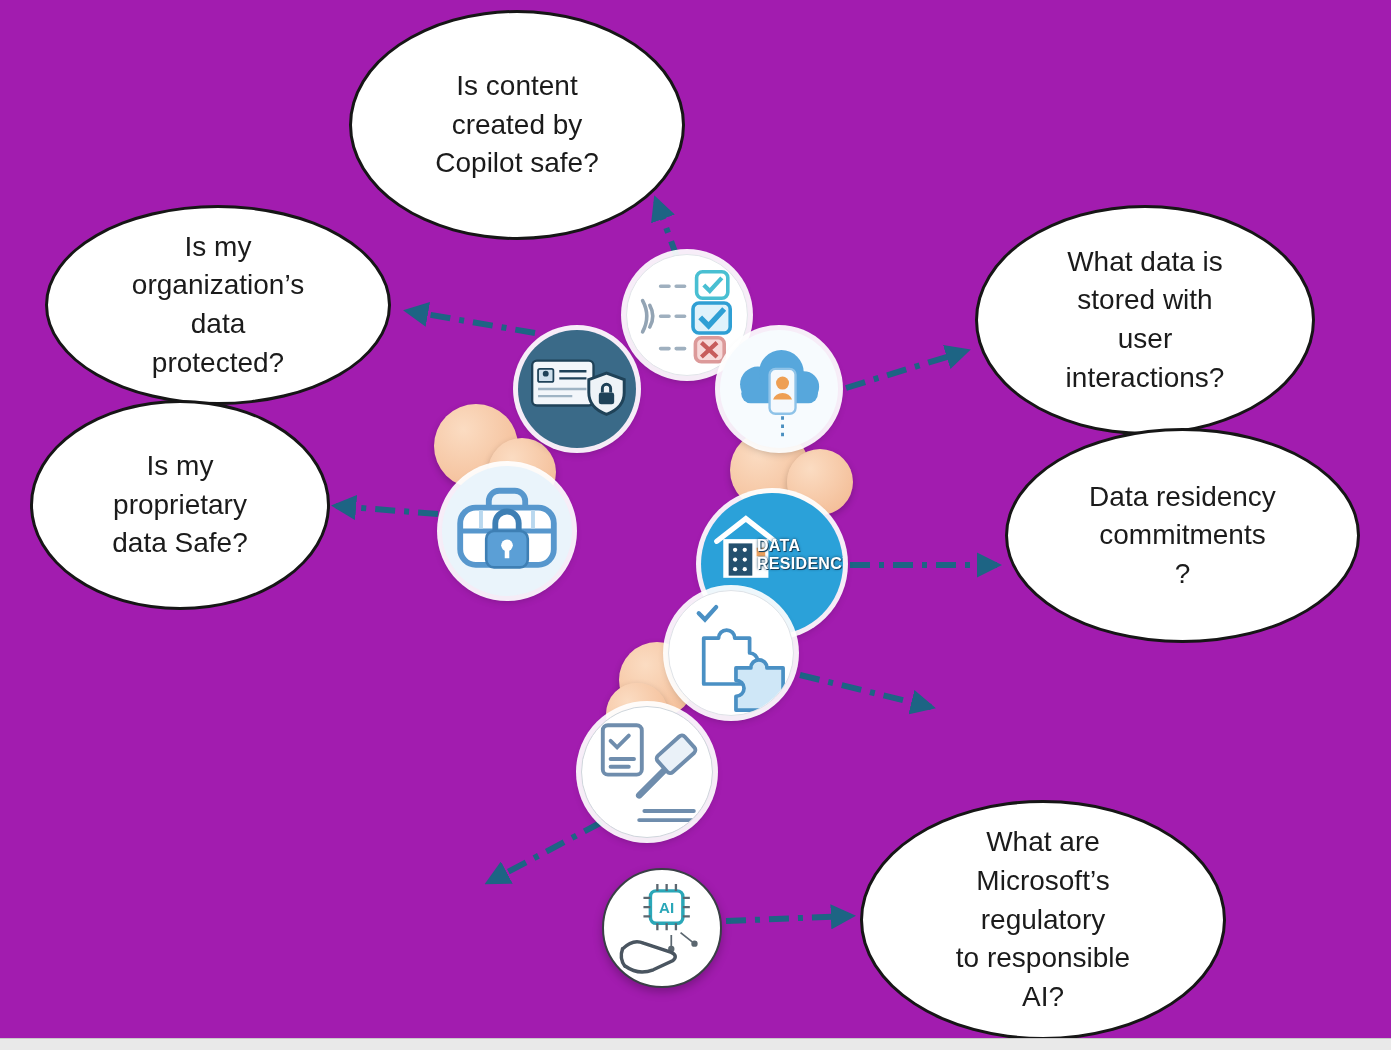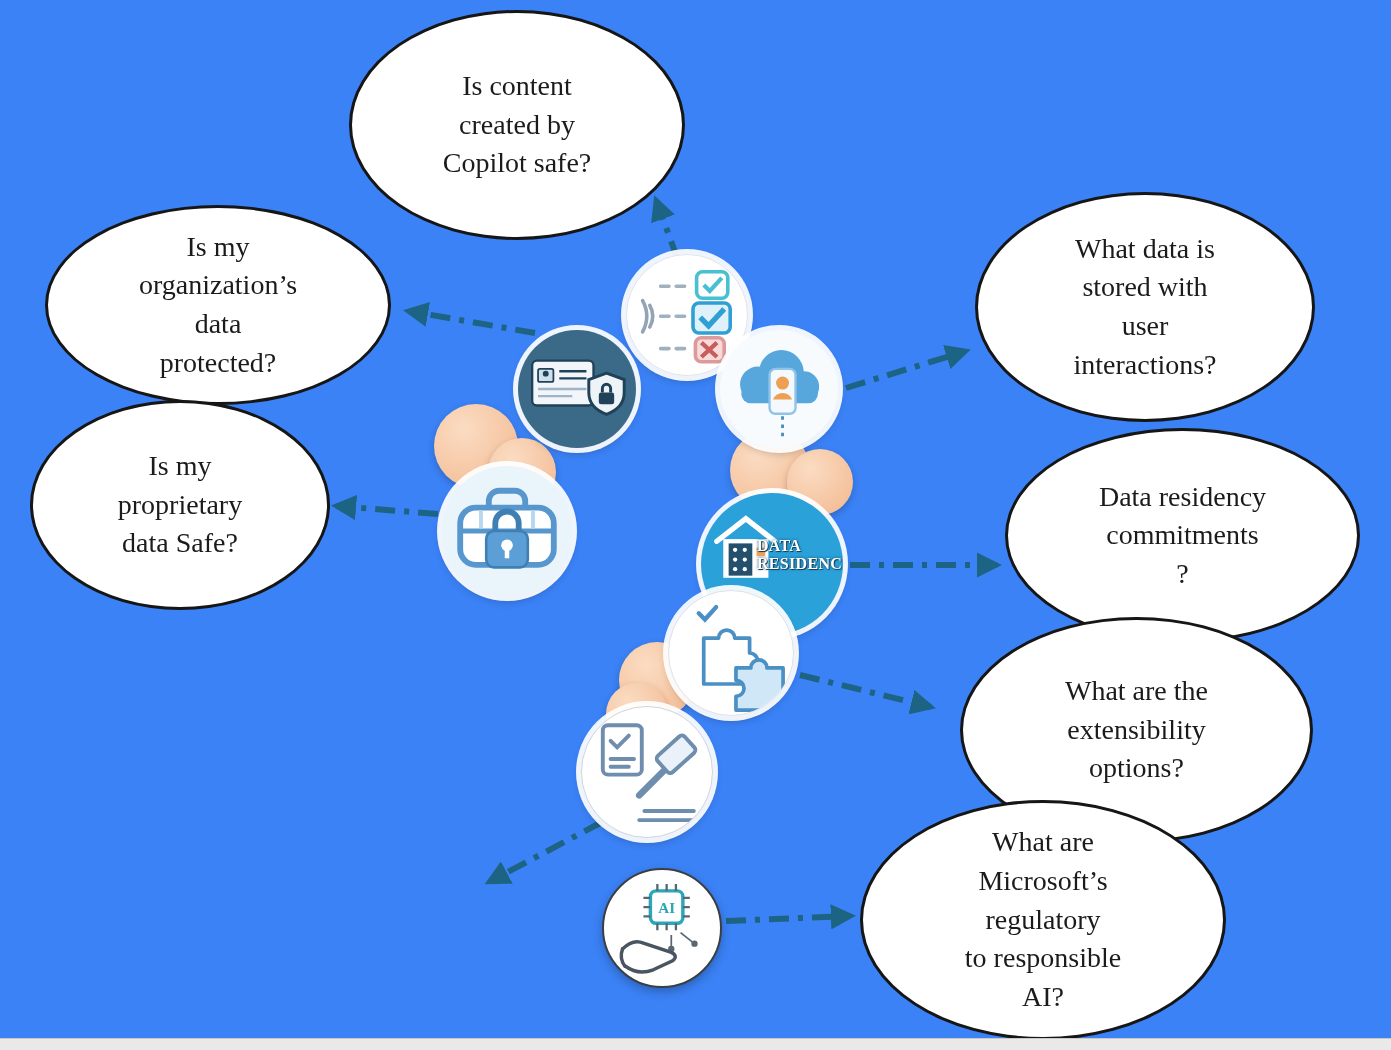--- a/index.html
+++ b/index.html
@@ -1,27 +1,27 @@
 <!DOCTYPE html>
 <html><head>
 <meta charset="utf-8">
 <style>
   * { margin:0; padding:0; box-sizing:border-box; }
   html,body { background:#ffffff; font-family:"Liberation Sans", sans-serif; }
-  .canvas { position:relative; width:1391px; height:1050px; background:#3b82f6; overflow:hidden;font-family:Liberation Serif, serif; }
+  .canvas { position:relative; width:1391px; height:1050px; background:#a21caf; overflow:hidden; }
 
   
   .bubble { position:absolute; border:3px solid #161616; border-radius:50%; background:#fff;
             display:flex; align-items:center; justify-content:center; text-align:center; z-index:2; }
   .bubble-text { white-space:pre-line; font-size:28px; line-height:1.38; color:#1b1b1b; }
 
   .b1 { left:349px; top:10px;  width:336px; height:230px; }
   .b2 { left:45px;  top:205px; width:346px; height:200px; }
   .b3 { left:30px;  top:400px; width:300px; height:210px; }
-  .b4 { left:975px; top:192px; width:340px; height:230px;align-items:center; }
+  .b4 { left:975px; top:205px; width:340px; height:230px;align-items:center; }
   .b5 { left:1005px;top:428px; width:355px; height:215px; }
   .b6 { left:960px; top:617px; width:353px; height:226px; }
   .b7 { left:860px; top:800px; width:366px; height:240px; }
   .b8 { left:120px; top:830px; width:360px; height:215px; }
 
   
   .peach { position:absolute; border-radius:50%; z-index:3;
            background:radial-gradient(circle at 35% 30%, #fbdcc2, #f2b78e);
            box-shadow:0 3px 7px rgba(0,0,0,.22); }
   .p1 { left:434px; top:404px; width:84px; height:84px; }
@@ -83,25 +83,20 @@
   <div class="bubble b4">
     <div class="bubble-text">What data is
 stored with
 user
 interactions?</div>
   </div>
   <div class="bubble b5">
     <div class="bubble-text">Data residency
 commitments
 ?</div>
-  </div>
-  <div class="bubble b6">
-    <div class="bubble-text">What are the
-extensibility
-options?</div>
   </div>
   <div class="bubble b7">
     <div class="bubble-text">What are
 Microsoft’s
 regulatory
 to responsible
 AI?</div>
   </div>
 
   <div class="peach p1"></div>

